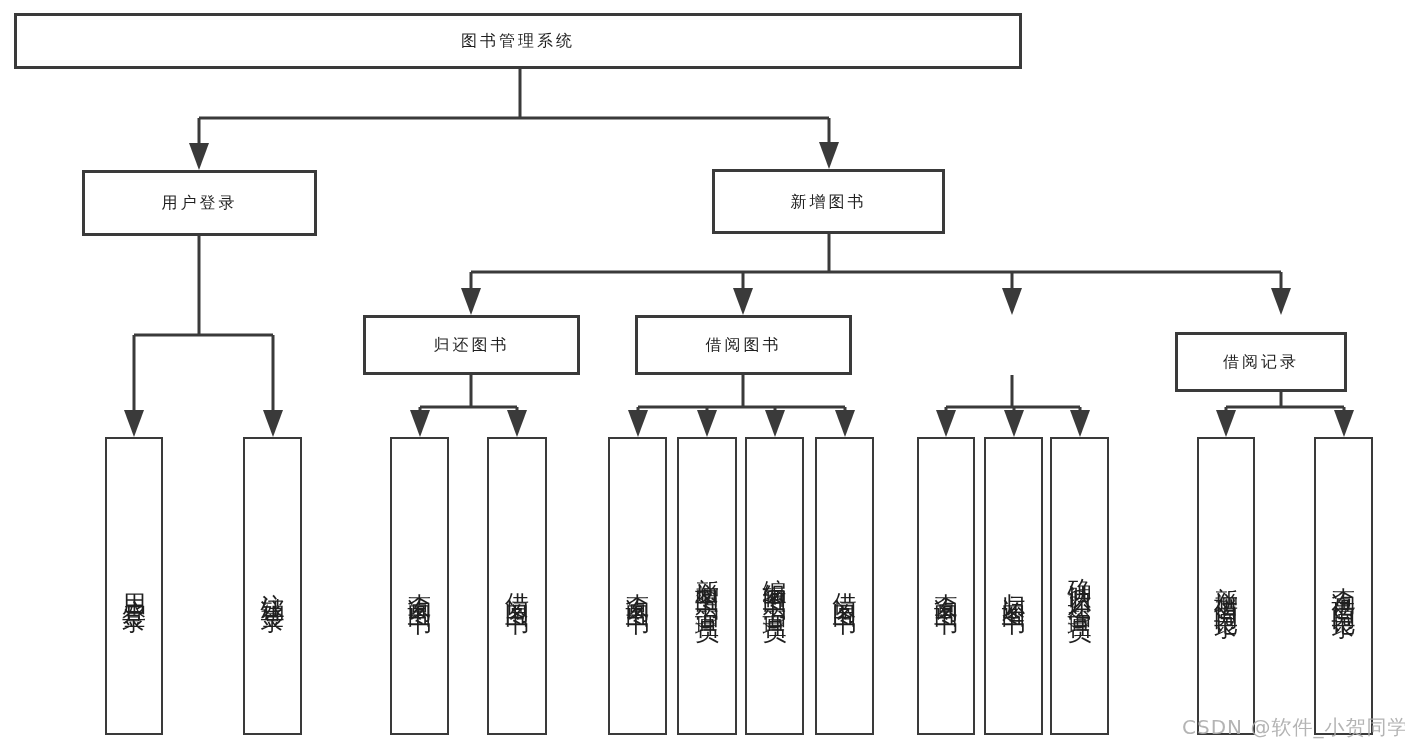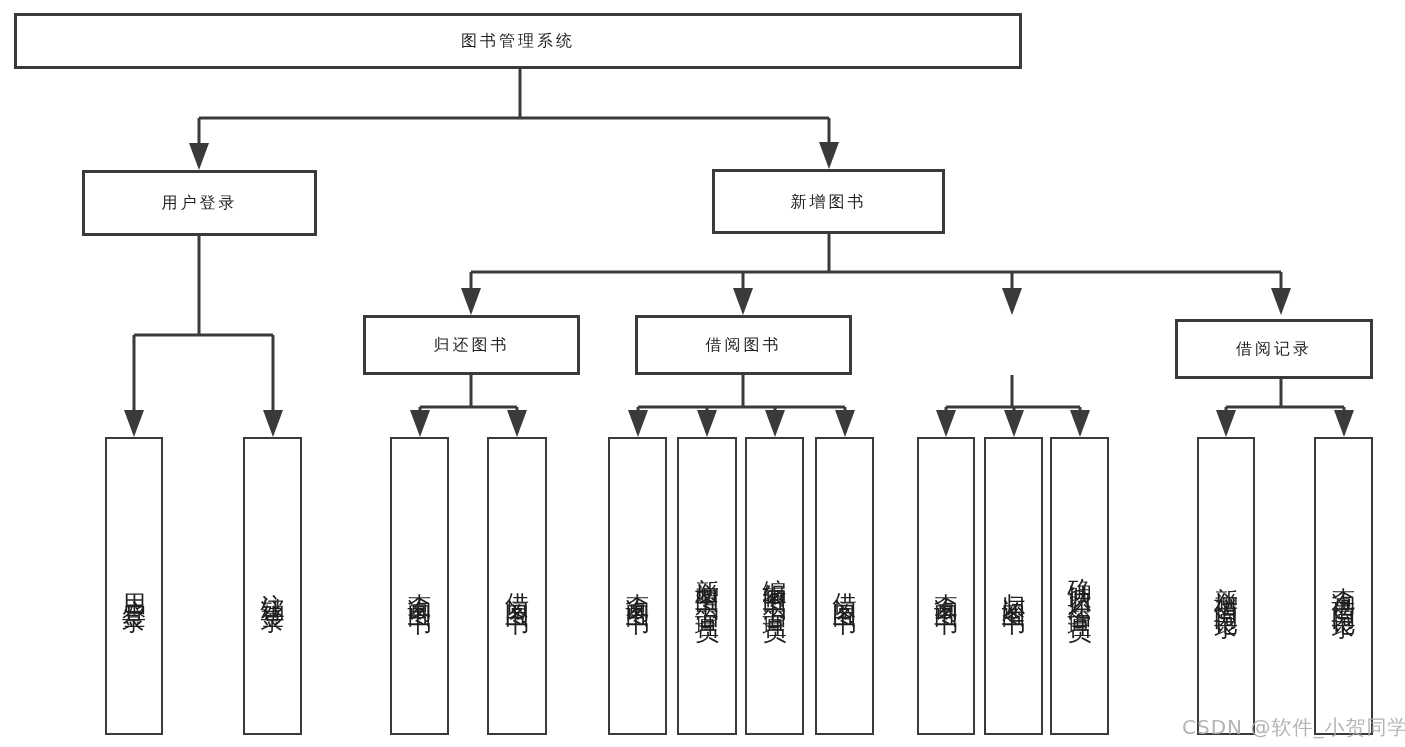--- a/index.html
+++ b/index.html
@@ -90,21 +90,21 @@
   <div class="box" style="left:712px;top:169px;width:233px;height:65px">
     <span class="hlabel">新增图书</span>
   </div>
 
   <div class="box" style="left:363px;top:315px;width:217px;height:60px">
     <span class="hlabel">归还图书</span>
   </div>
   <div class="box" style="left:635px;top:315px;width:217px;height:60px">
     <span class="hlabel">借阅图书</span>
   </div>
-  <div class="box" style="left:1175px;top:319px;width:198px;height:60px">
+  <div class="box" style="left:1175px;top:332px;width:172px;height:60px">
     <span class="hlabel">借阅记录</span>
   </div>
 
   <div class="box leaf" style="left:105px;top:437px;width:58px;height:298px">
     <span class="vtext">用户登录</span>
   </div>
   <div class="box leaf" style="left:243px;top:437px;width:59px;height:298px">
     <span class="vtext">注销登录</span>
   </div>
 

